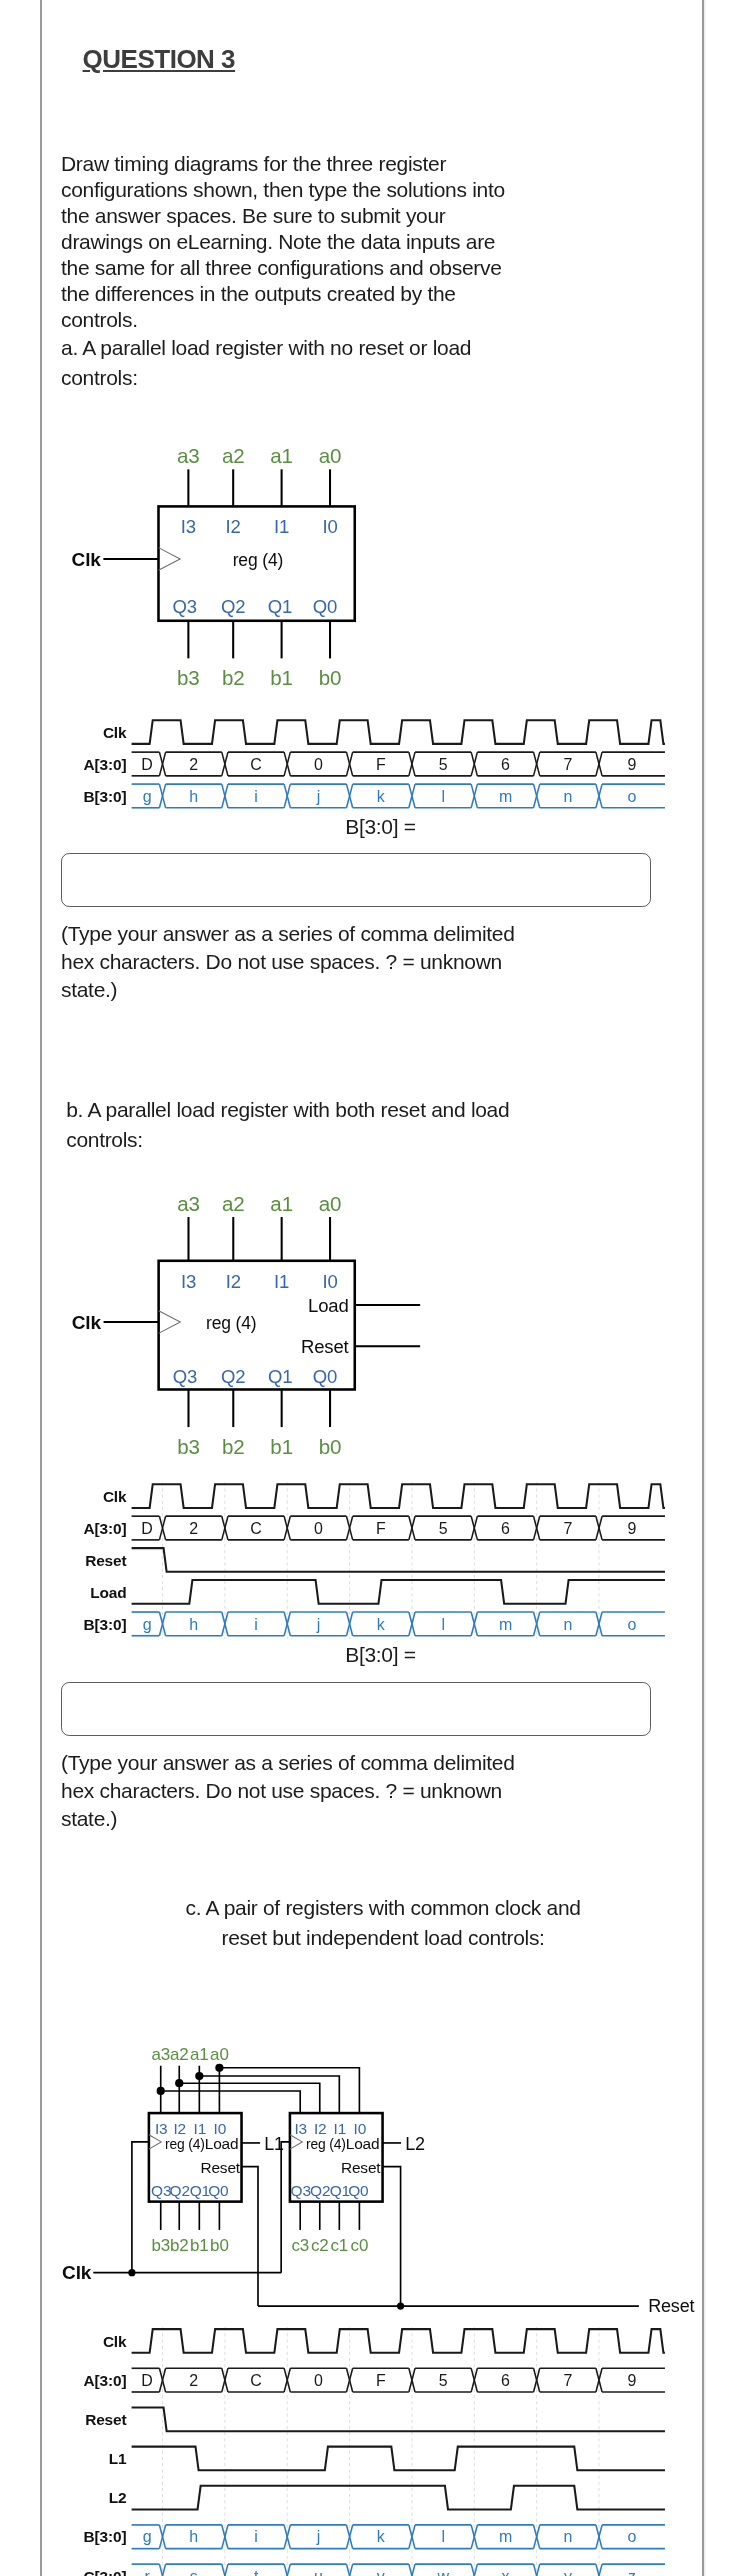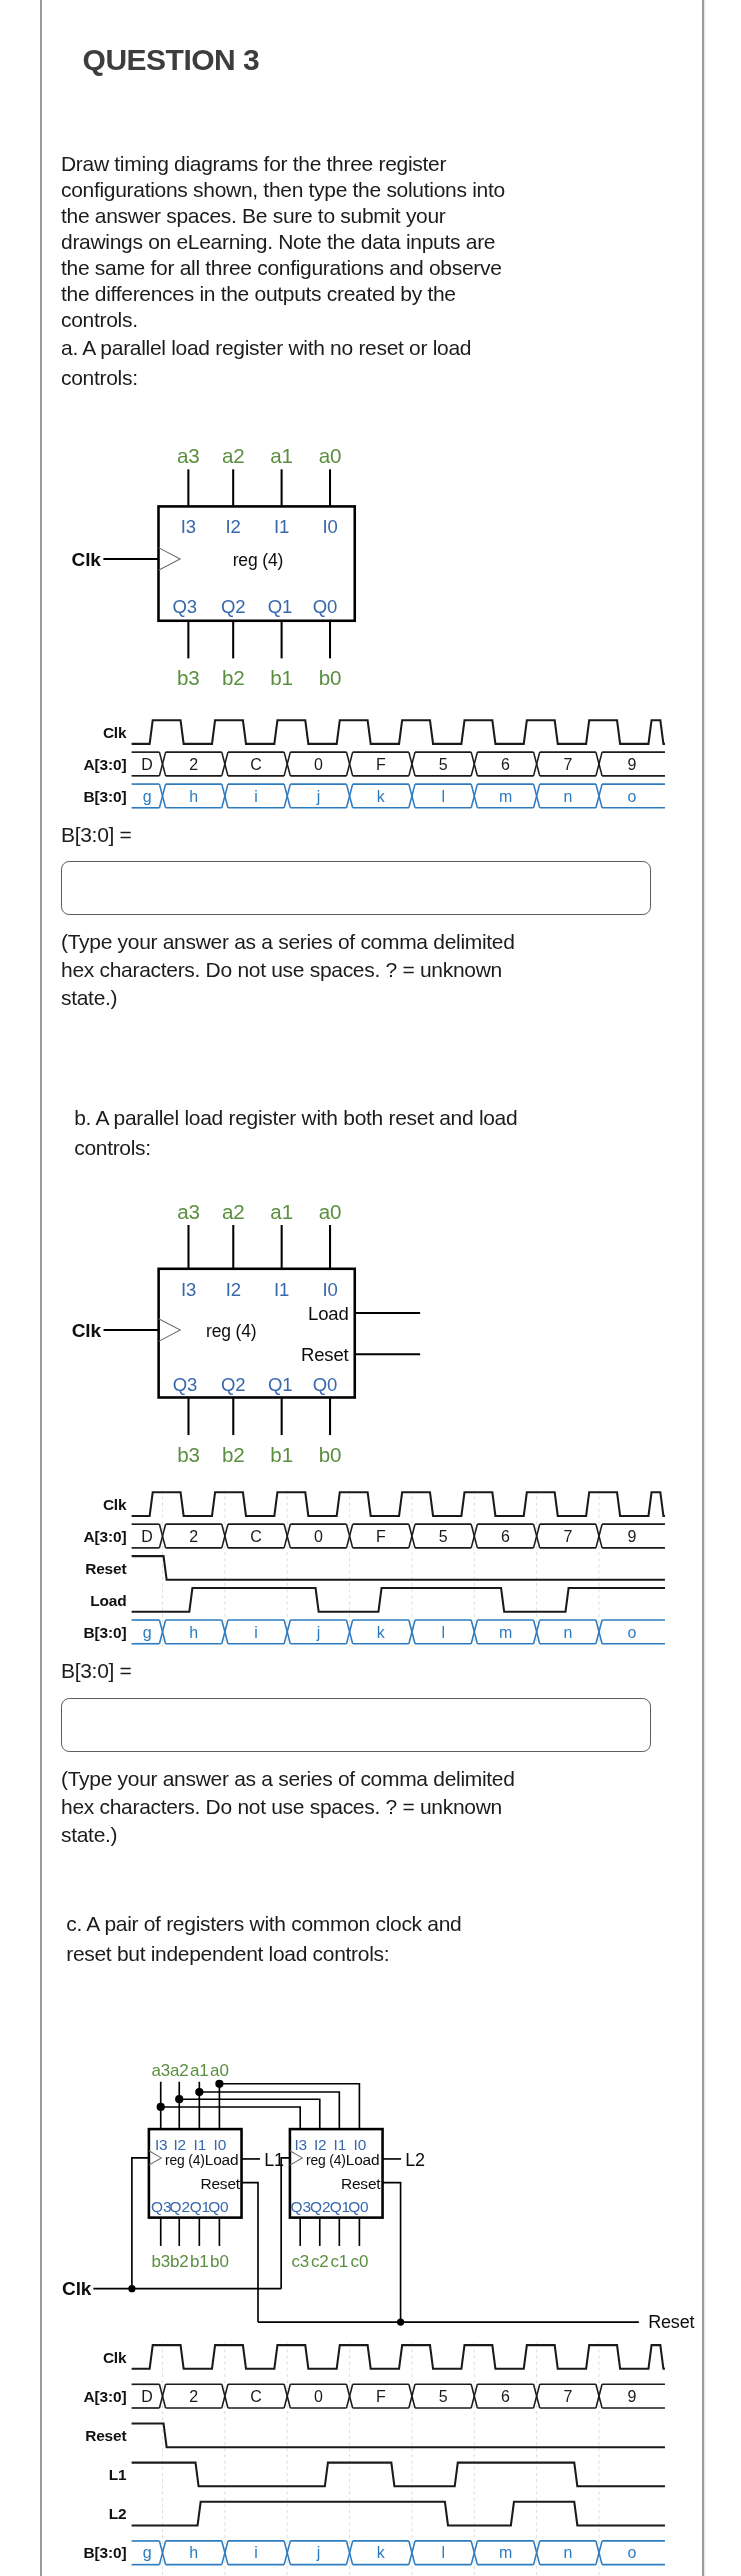--- a/index.html
+++ b/index.html
@@ -5,40 +5,40 @@
   html,body{margin:0;padding:0;background:#ffffff;}
   body{
     width:742px;height:3530px;position:relative;overflow:hidden;
     font-family:"Liberation Sans",sans-serif;color:#1c1c1c;
     font-size:21px;letter-spacing:-0.3px;
   }
   .rule{position:absolute;top:0;bottom:0;width:1.5px;background:#9a9a9a;}
   .rule-left{left:40px;}
   .rule-right{left:702px;box-shadow:1px 0 2.1px rgba(0,0,0,.12);}
   .content{position:relative;margin-left:61px;width:639px;}
-  h1{font-size:30px;font-weight:bold;color:#3d3d3d;letter-spacing:-0.5px;
-     margin:44px 0 0 21.6px;line-height:31px;}
+  h1{font-size:26px;font-weight:bold;color:#3d3d3d;letter-spacing:-0.5px;
+     margin:44px 0 0 21.6px;line-height:31px;text-decoration:underline;}
   .intro{white-space:pre-line;line-height:26px;margin:76px 0 0 0;}
   .heading{white-space:pre-line;line-height:30px;margin:0;}
   .note{white-space:pre-line;line-height:28px;margin:13.4px 0 0 0;}
-  .ans-label{margin:9px 0 0 0;line-height:30px;}
+  .ans-label{margin:1px 0 0 0;line-height:30px;text-align:center;}
   .answer-box{
     display:block;margin:11.3px 0 0 0;width:590px;height:54px;
     border:1.5px solid #5c5c5c;border-radius:8.2px;background:#fff;
     resize:none;outline:none;font-family:"Liberation Sans",sans-serif;
     font-size:18.5px;padding:5.2px 8.2px;box-sizing:border-box;color:#1c1c1c;
   }
   svg{display:block;}
   .part-a .heading{}
   .part-a .circuit{margin-top:31px;}
   .part-a .timing{margin-top:20.6px;}
-  .part-b .heading{margin-top:91px;margin-left:8px;}
+  .part-b .heading{margin-top:91px;}
   .part-b .circuit{margin-top:26px;}
   .part-b .timing{margin-top:5.2px;}
-  .part-c .heading{margin-top:60px;}
+  .part-c .heading{margin-top:60px;text-align:center;}
   .part-c .circuit{margin-top:52px;}
   .part-c .timing{margin-top:7.2px;}
   .indent{padding-left:5.2px;}
   
   .wire{stroke:#000;stroke-width:4;fill:none;}
   .wire-thin{stroke:#000;stroke-width:3.2;fill:none;}
   .box{fill:#fff;stroke:#000;stroke-width:5;}
   .wedge{fill:none;stroke:#6a6a6a;stroke-width:2;}
   .glabel{font-size:40px;fill:#5a8f3f;text-anchor:middle;}
   .glabel-s{font-size:33px;fill:#5a8f3f;text-anchor:middle;}

